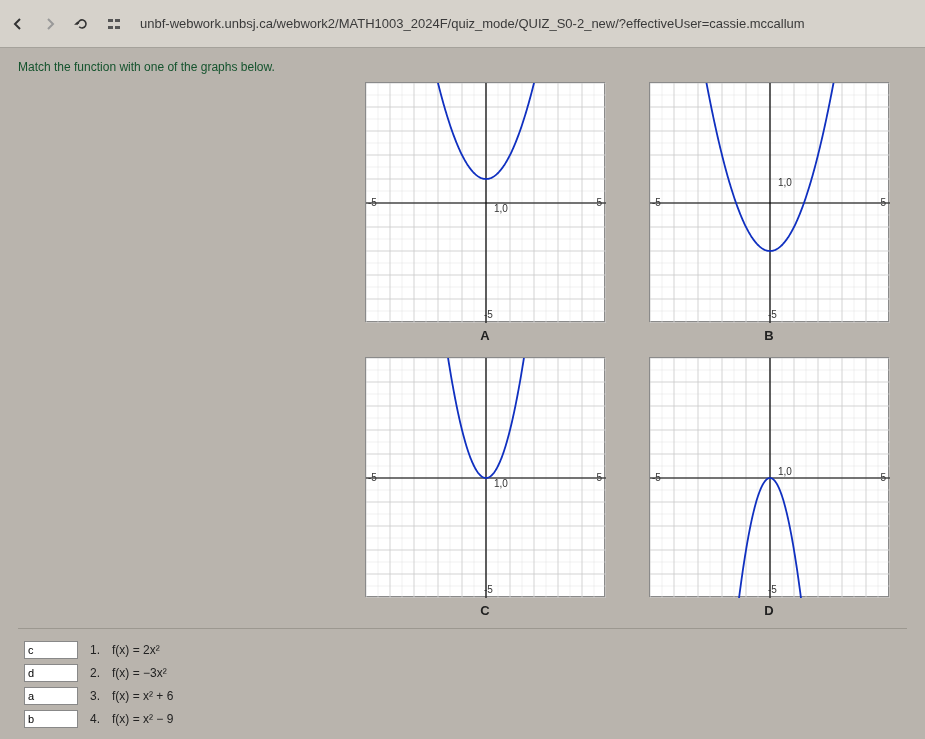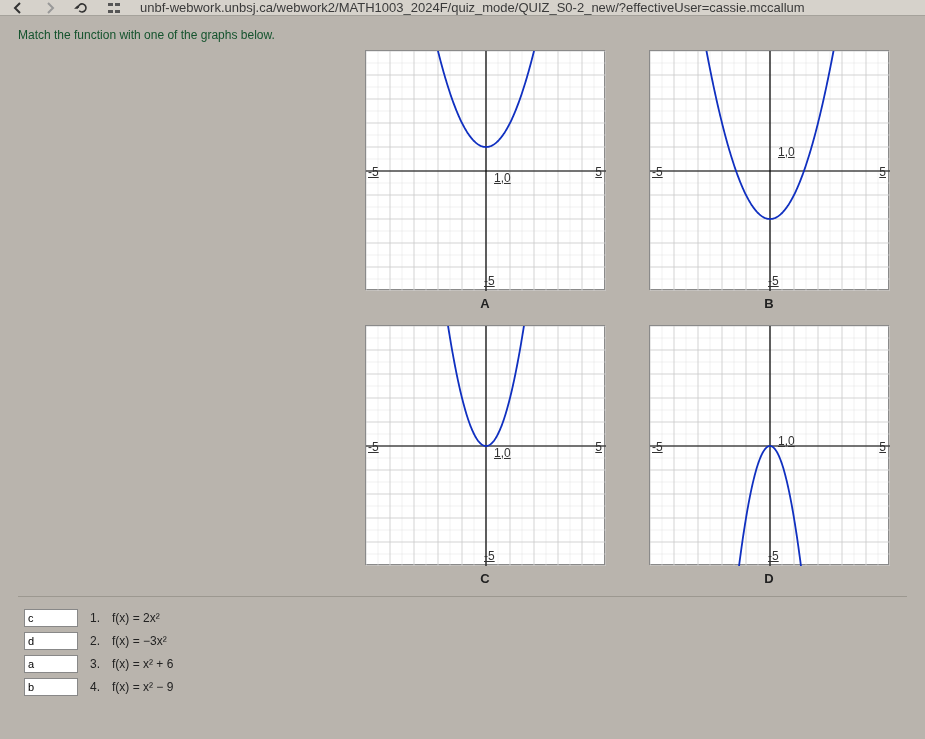--- a/index.html
+++ b/index.html
@@ -6,21 +6,21 @@
   body {
     font-family: Arial, Helvetica, sans-serif;
     background: #b9b4ad;
     width: 925px;
     height: 739px;
     overflow: hidden;
     font-size: 13px;
     color: #222;
   }
   .toolbar {
-    height: 16px;
+    height: 48px;
     background: #d6d2cb;
     display: flex;
     align-items: center;
     gap: 12px;
     padding: 0 8px;
     border-bottom: 1px solid #a5a29b;
   }
   .tb-btn {
     width: 20px;
     height: 20px;
@@ -89,25 +89,24 @@
     padding: 0 3px;
   }
   .note {
     font-size: 11.5px;
     margin-top: 6px;
     color: #333;
   }
   .note strong { font-weight: bold; }
   .axis-num {
     position: absolute;
-    font-size: 12px;
+    font-size: 10px;
     color: #333;
     background: transparent;
     pointer-events: none;
-    text-decoration: underline;
   }
 </style>
 </head>
 <body>
 
 <div class="toolbar">
   <div class="tb-btn">
     <svg width="16" height="16" viewBox="0 0 16 16">
         <path d="M10 3 L5 8 L10 13" stroke="#333" stroke-width="2" fill="none"></path>
       </svg>

